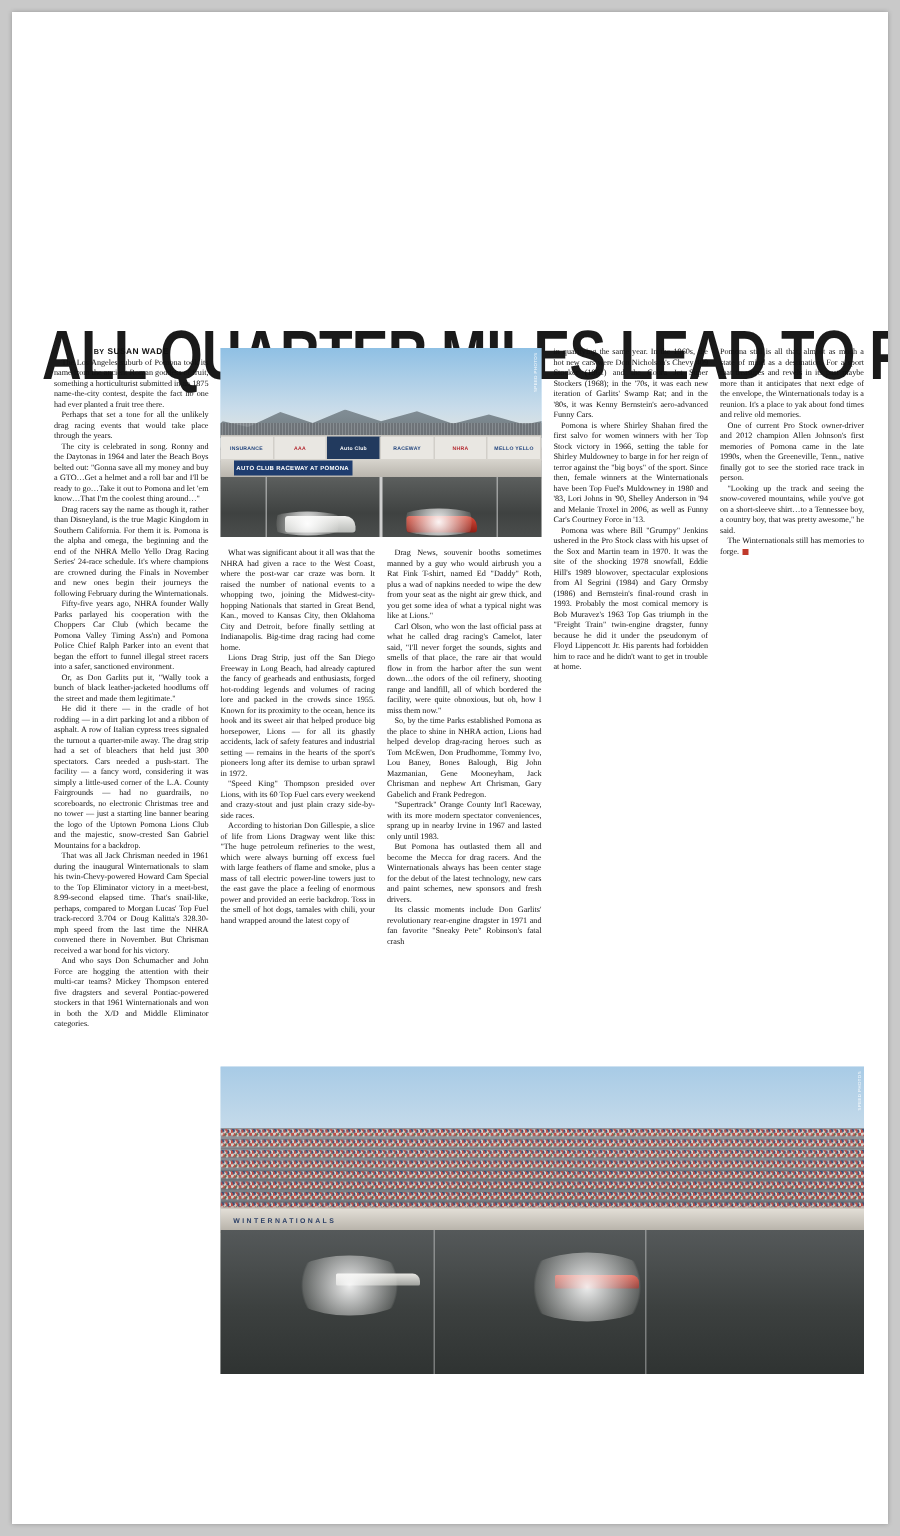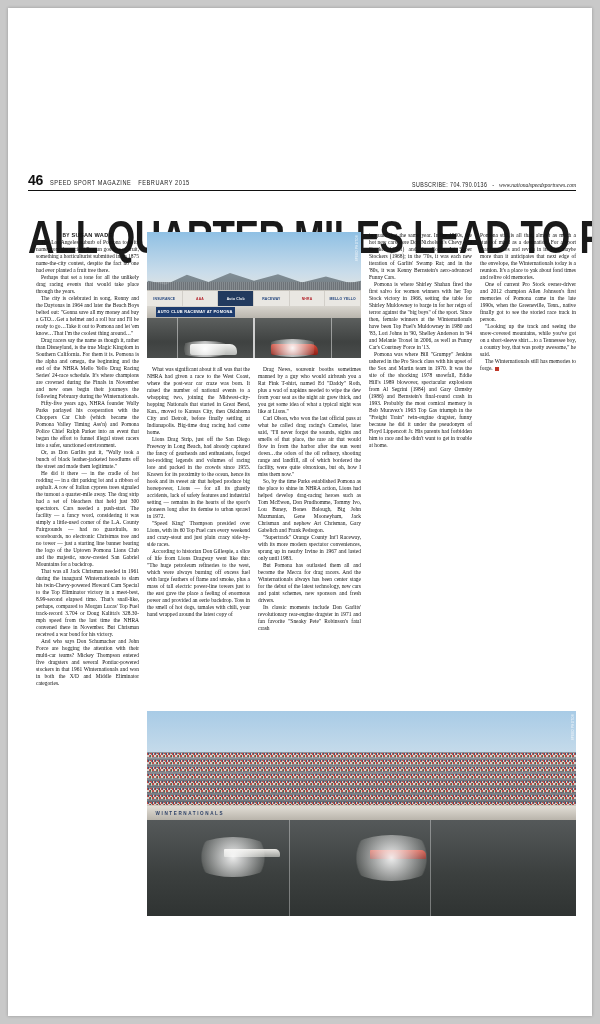--- a/index.html
+++ b/index.html
@@ -280,32 +280,20 @@
     font-family:"Liberation Sans", sans-serif; font-size:2.9px;
     color:#fff; letter-spacing:.3px; writing-mode: vertical-rl;
     transform: rotate(180deg); opacity:.9;
   }
 </style>
 </head>
 <body>
 
 <div class="page">
 
-  <div class="runhead">
-    <div class="runhead-left">
-      <span class="folio">46</span>
-      <span class="runhead-mag">Speed Sport Magazine</span>
-      <span class="runhead-date">February 2015</span>
-    </div>
-    <div class="runhead-right">
-      <span class="runhead-sub">Subscribe: 704.790.0136</span>
-      <span class="runhead-dot">•</span>
-      <span class="runhead-url">www.nationalspeedsportnews.com</span>
-    </div>
-  </div>
 
   <h1 class="headline">ALL QUARTER MILES LEAD TO POMONA</h1>
 
   <div class="photo-top">
     <div class="sky-haze"></div>
     <div class="mountain"></div>
     <div class="grandstand-far"></div>
 
     <div class="banner-strip">
       <span class="seg">INSURANCE</span>

